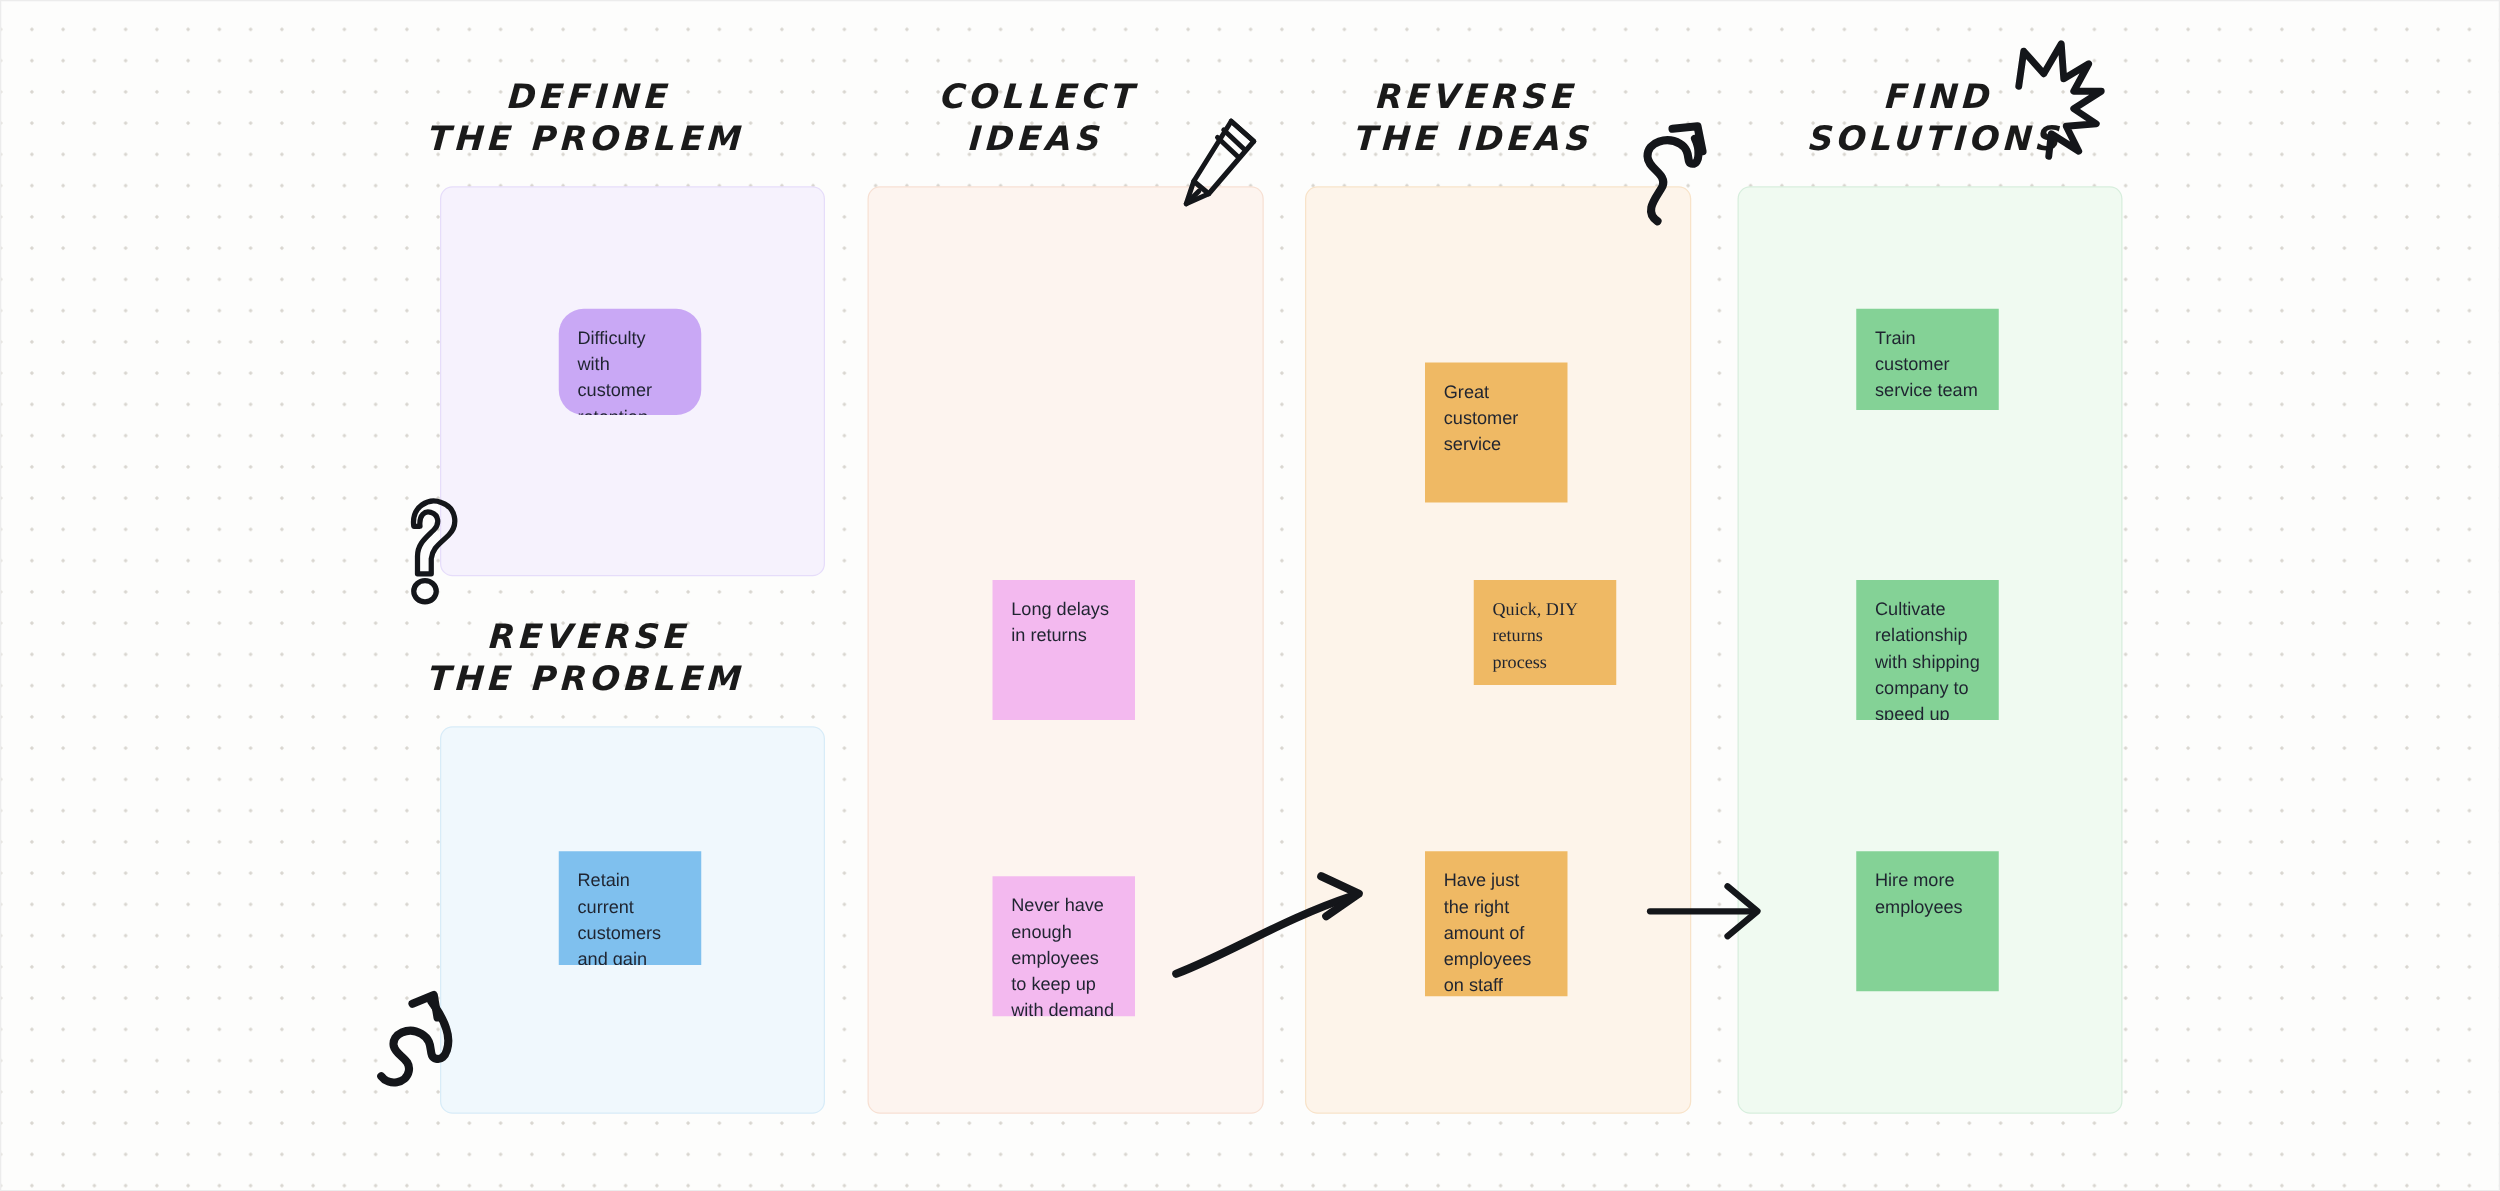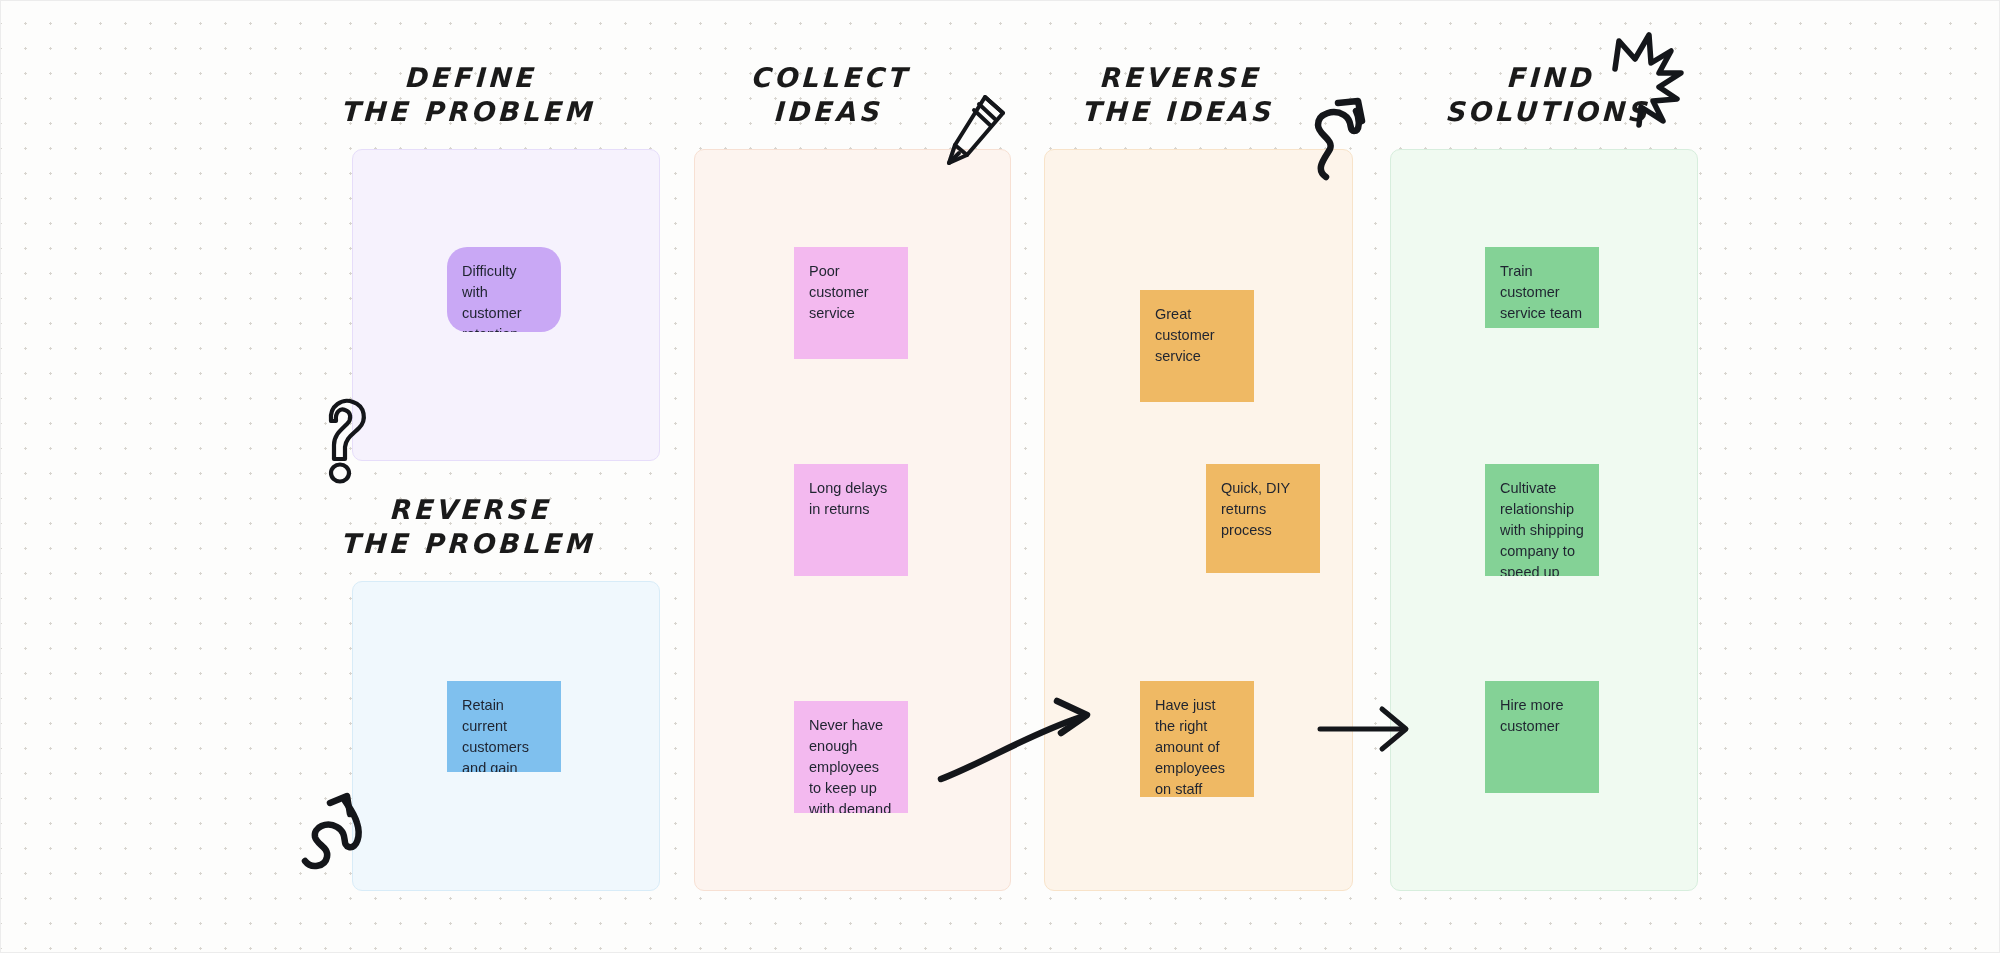--- a/index.html
+++ b/index.html
@@ -95,31 +95,30 @@
   <div class="panel" style="left:1043px; top:148px; width:309px; height:742px;
               background:#fdf4ea; border:1px solid #f8e3c9;"></div>
 
   <div class="panel" style="left:1389px; top:148px; width:308px; height:742px;
               background:#f0faf1; border:1px solid #d7eedd;"></div>
 
   <div class="note" style="left:446px; top:246px; width:114px; height:85px; background:#c9a8f5;border-radius:20px;">Difficulty with customer retention</div>
 
   <div class="note" style="left:446px; top:680px; width:114px; height:91px; background:#7fc0ee;">Retain current customers and gain new ones</div>
 
-  <div class="note" style="left:793px; top:246px; width:114px; height:112px; background:#f3b9ef;">Poor customer service</div>
   <div class="note" style="left:793px; top:463px; width:114px; height:112px; background:#f3b9ef;">Long delays in returns</div>
   <div class="note" style="left:793px; top:700px; width:114px; height:112px; background:#f3b9ef;">Never have enough employees to keep up with demand</div>
 
   <div class="note" style="left:1139px; top:246px; width:114px; height:112px; background:#efb964;margin-top:43px;">Great customer service</div>
-  <div class="note" style="left:1205px; top:463px; width:114px; height:109px; background:#efb964;">Quick, DIY returns process</div>
+  <div class="note" style="left:1178px; top:463px; width:114px; height:84px; background:#efb964;font-family:Liberation Serif, serif;">Quick, DIY returns process</div>
   <div class="note" style="left:1139px; top:680px; width:114px; height:116px; background:#efb964;">Have just the right amount of employees on staff</div>
 
   <div class="note" style="left:1484px; top:246px; width:114px; height:81px; background:#84d296;">Train customer service team</div>
   <div class="note" style="left:1484px; top:463px; width:114px; height:112px; background:#84d296;">Cultivate relationship with shipping company to speed up returns</div>
-  <div class="note" style="left:1484px; top:680px; width:114px; height:112px; background:#84d296;">Hire more customer</div>
+  <div class="note" style="left:1484px; top:680px; width:114px; height:112px; background:#84d296;">Hire more employees</div>
 
   <svg class="doodle" style="left:318px; top:392px;" width="60" height="92" viewBox="0 0 60 92">
     <path d="M12 28 C10 12 24 5 34 9 C46 13 48 27 40 35 C33 42 27 45 26 54 L26 66 L15 66 L15 52 C15 42 22 37 28 31 C33 26 32 19 26 17 C21 15 16 19 17 28 Z" fill="none" stroke="#14161a" stroke-width="4.2" stroke-linejoin="round" stroke-linecap="round"></path>
     <ellipse cx="21" cy="80" rx="9" ry="8.5" fill="none" stroke="#14161a" stroke-width="4.2"></ellipse>
   </svg>
 
   <svg class="doodle" style="left:296px; top:786px;" width="86" height="86" viewBox="0 0 86 86">
     <path d="M8 74 C14 82 28 80 30 70 C32 60 20 58 18 50 C16 40 30 34 40 40 C52 47 44 58 52 60 C60 62 64 48 60 36 C57 26 52 20 48 14" fill="none" stroke="#14161a" stroke-width="6.5" stroke-linecap="round"></path>
     <path d="M33 16 L50 9 L53 27" fill="none" stroke="#14161a" stroke-width="6.5" stroke-linecap="round" stroke-linejoin="round"></path>
   </svg>

